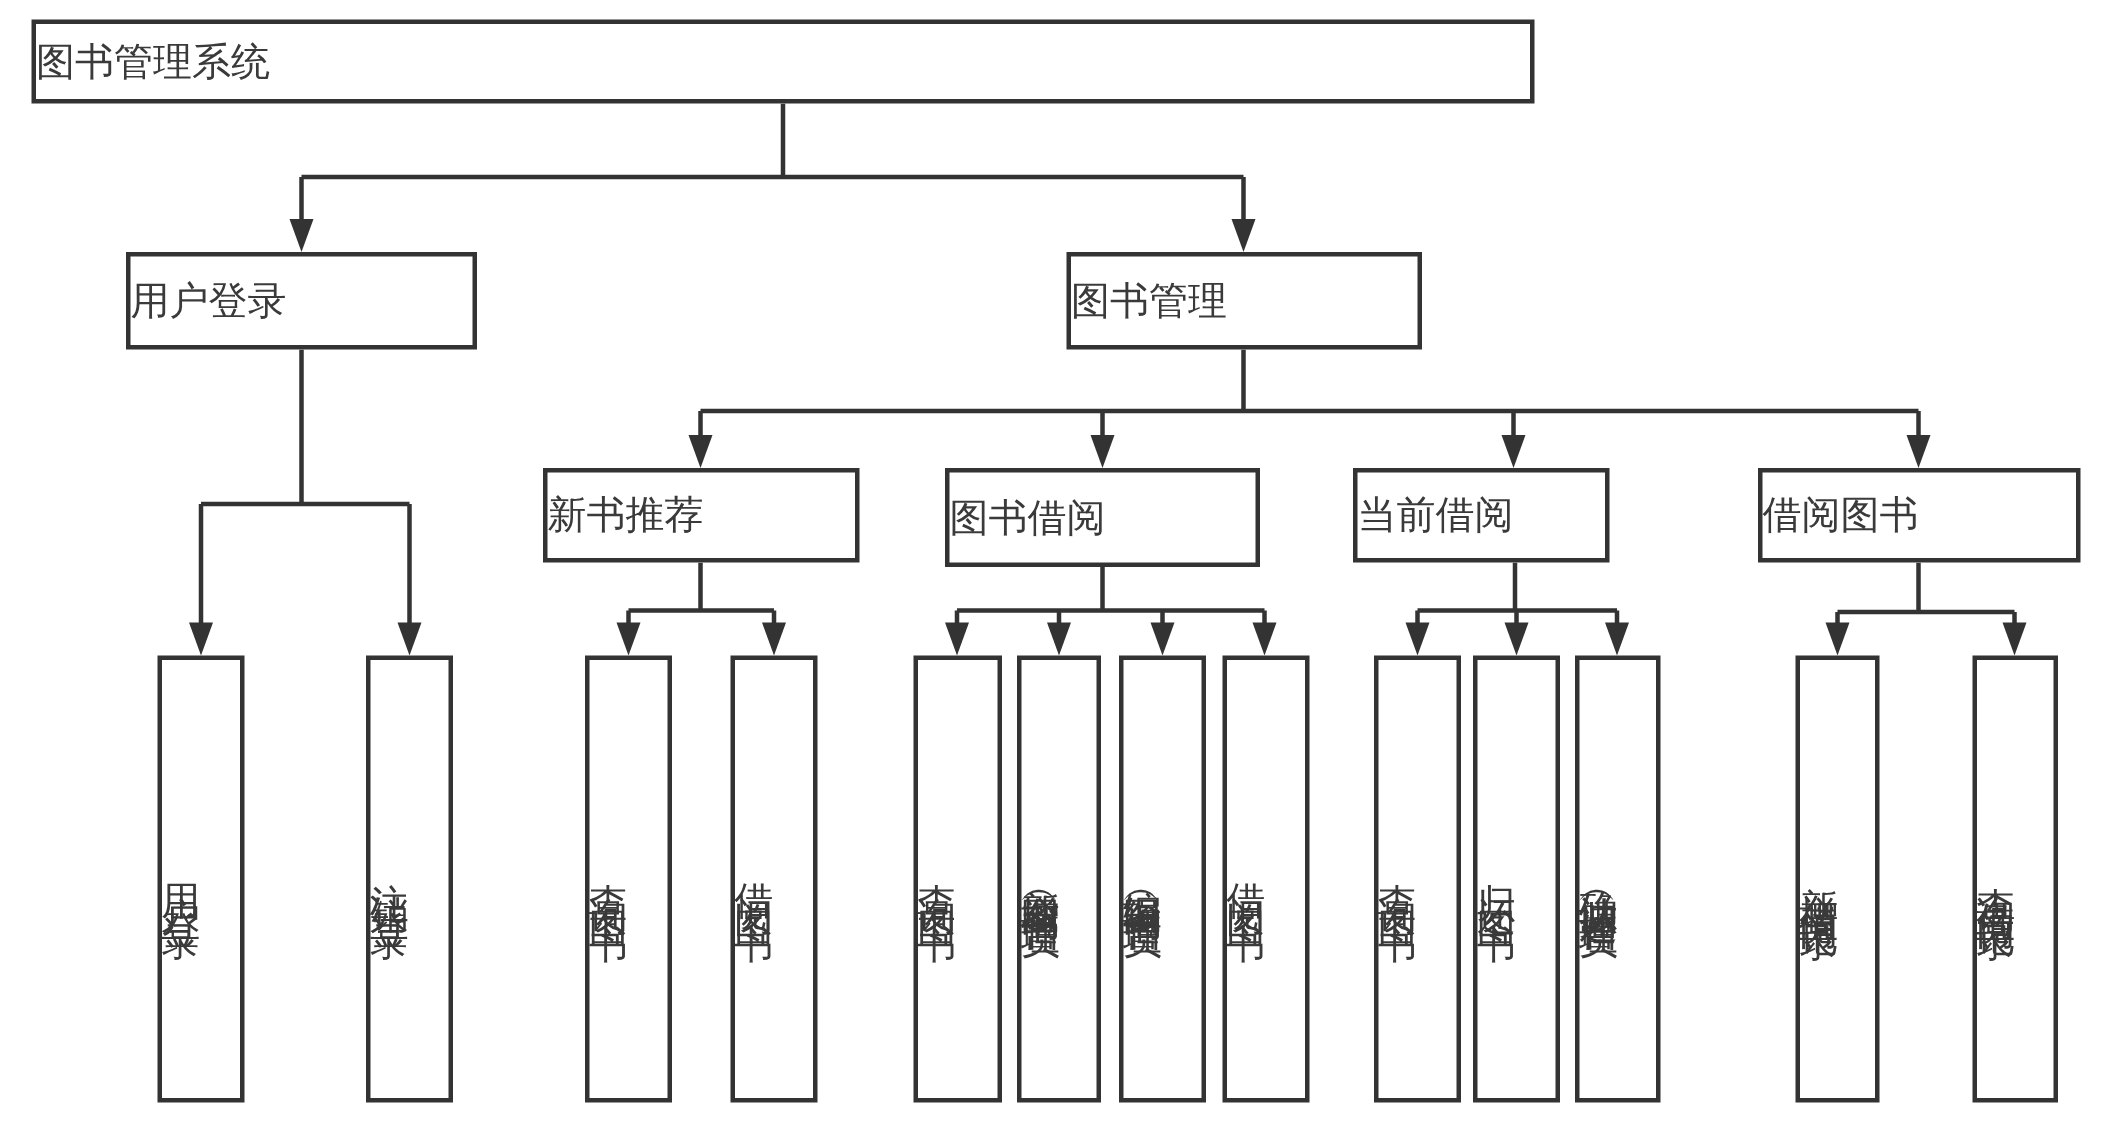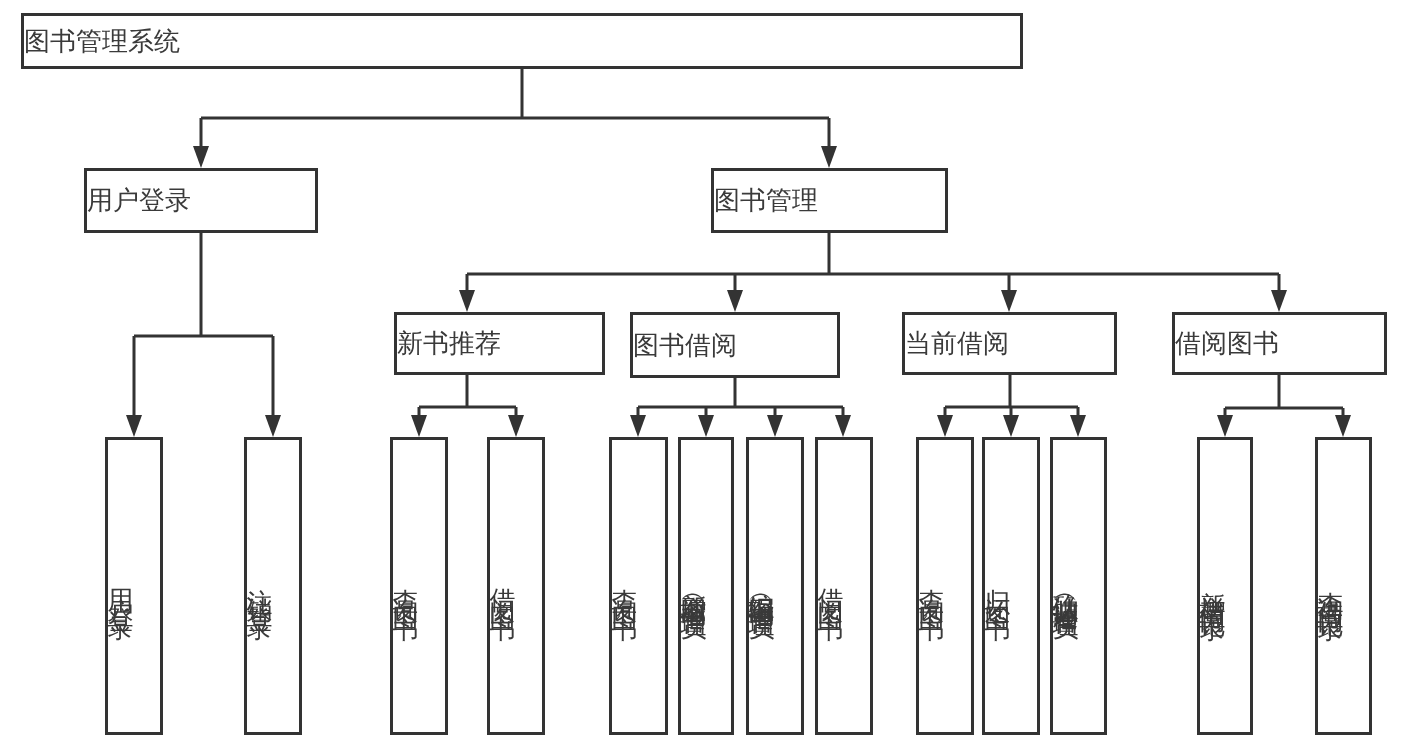--- a/index.html
+++ b/index.html
@@ -91,27 +91,27 @@
     <span>图书管理系统</span>
   </div>
 
   <div class="box h" style="left:84px; top:168px; width:234px; height:65px;">
     <span>用户登录</span>
   </div>
   <div class="box h" style="left:711px; top:168px; width:237px; height:65px;">
     <span>图书管理</span>
   </div>
 
-  <div class="box h" style="left:362px; top:312px; width:211px; height:63px;margin-left:32px;">
+  <div class="box h" style="left:362px; top:312px; width:211px; height:63px;">
     <span>新书推荐</span>
   </div>
   <div class="box h" style="left:630px; top:312px; width:210px; height:66px;">
     <span>图书借阅</span>
   </div>
-  <div class="box h" style="left:902px; top:312px; width:215px; height:63px;">
+  <div class="box h" style="left:902px; top:312px; width:171px; height:63px;">
     <span>当前借阅</span>
   </div>
   <div class="box h" style="left:1172px; top:312px; width:215px; height:63px;">
     <span>借阅图书</span>
   </div>
 
   <div class="box v ls-loose" style="left:105px; top:437px; width:58px; height:298px;">
     <span>用户登录</span>
   </div>
   <div class="box v ls-loose" style="left:244px; top:437px; width:58px; height:298px;">

